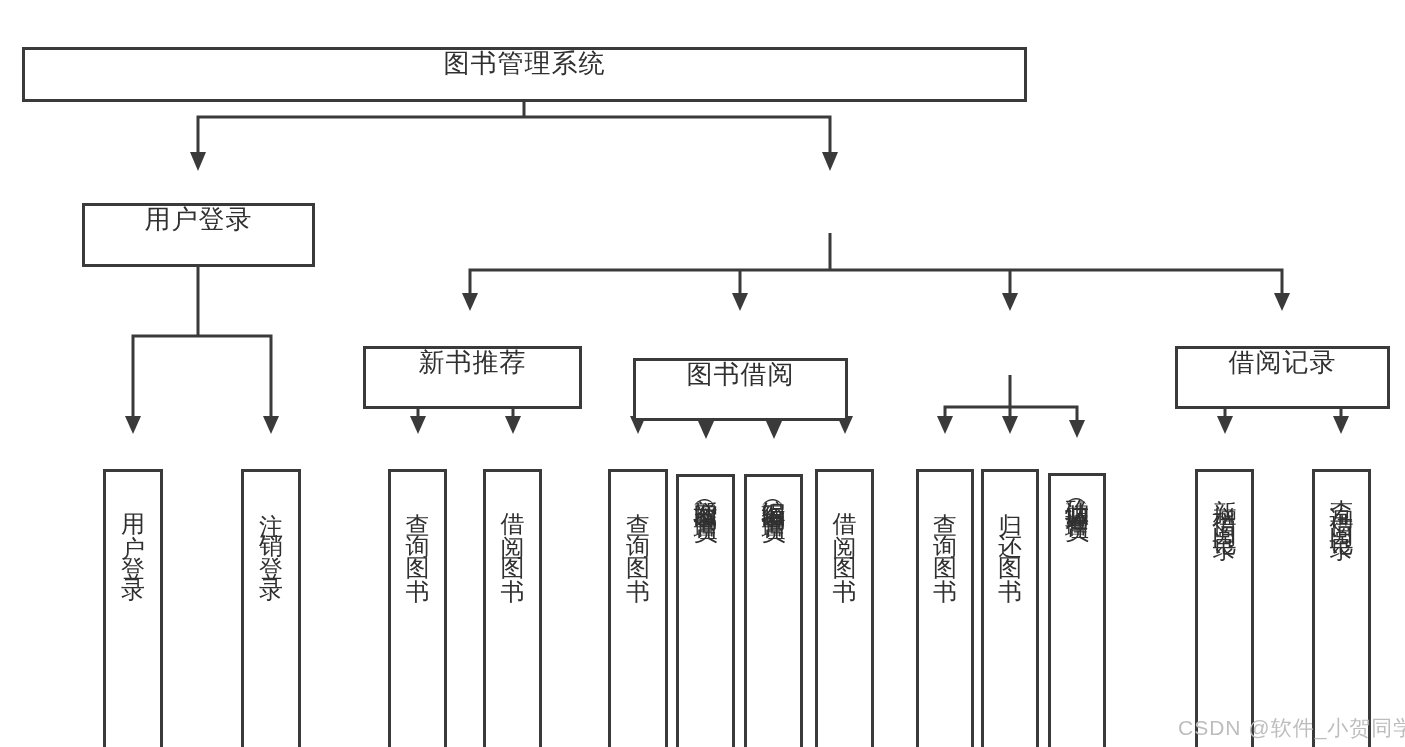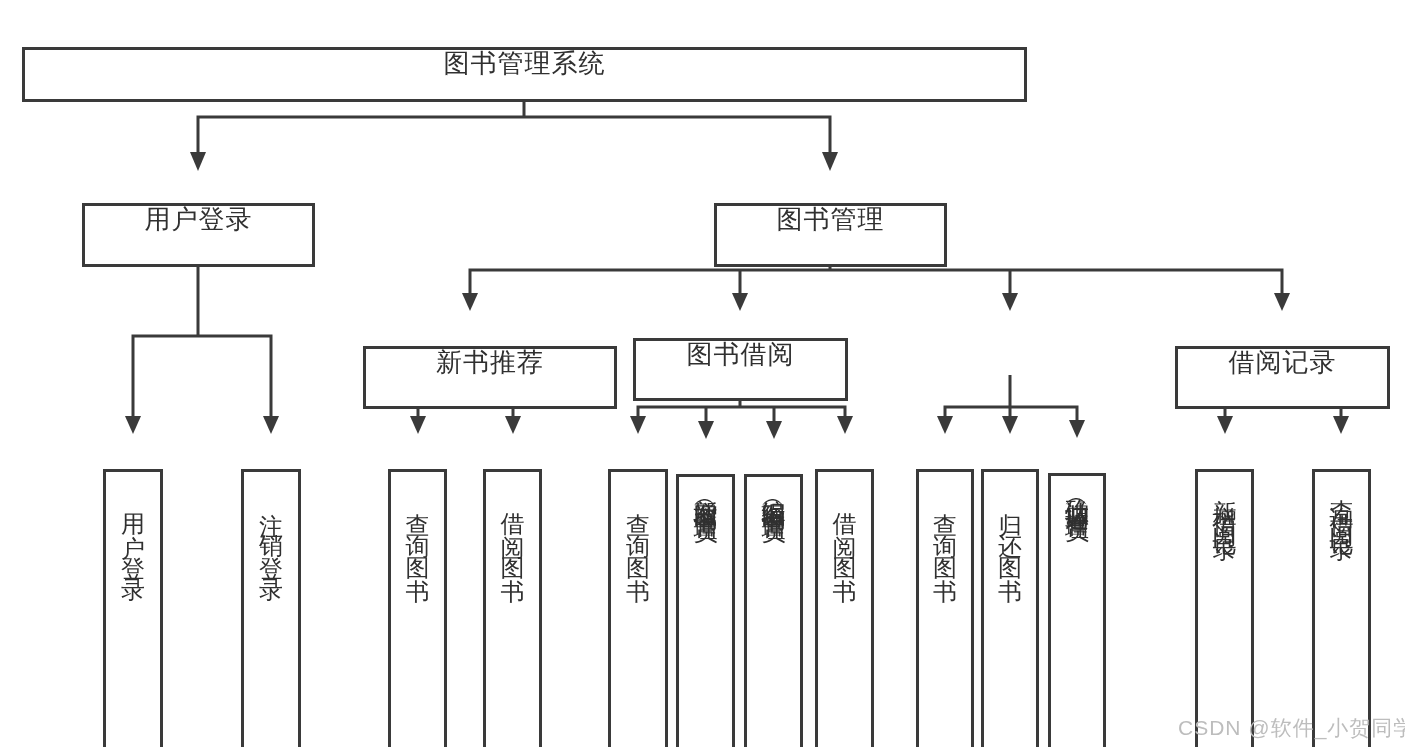--- a/index.html
+++ b/index.html
@@ -103,28 +103,25 @@
     <polygon points="1333,416 1349,416 1341,434"></polygon>
   </svg>
 
   <div class="node" style="left:22px; top:13px; width:1005px; height:55px;">
     <span class="h-label">图书管理系统</span>
   </div>
 
   <div class="node" style="left:82px; top:169px; width:233px; height:64px;">
     <span class="h-label">用户登录</span>
   </div>
-  <div class="node" style="left:714px; top:169px; width:233px; height:64px;">
-    <span class="h-label">图书管理</span>
-  </div>
 
-  <div class="node" style="left:363px; top:312px; width:254px; height:63px;">
+  <div class="node" style="left:363px; top:312px; width:219px; height:63px;">
     <span class="h-label">新书推荐</span>
   </div>
-  <div class="node" style="left:633px; top:304px; width:215px; height:63px;">
+  <div class="node" style="left:633px; top:324px; width:215px; height:63px;">
     <span class="h-label">图书借阅</span>
   </div>
   <div class="node" style="left:1175px; top:312px; width:215px; height:63px;">
     <span class="h-label">借阅记录</span>
   </div>
 
   <div class="leaf" style="left:103px; top:435px; width:60px; height:302px;">
     <span class="v-label" style="letter-spacing: 22px; padding-top: 22px;">用户登录</span>
   </div>
   <div class="leaf" style="left:241px; top:435px; width:60px; height:302px;">

